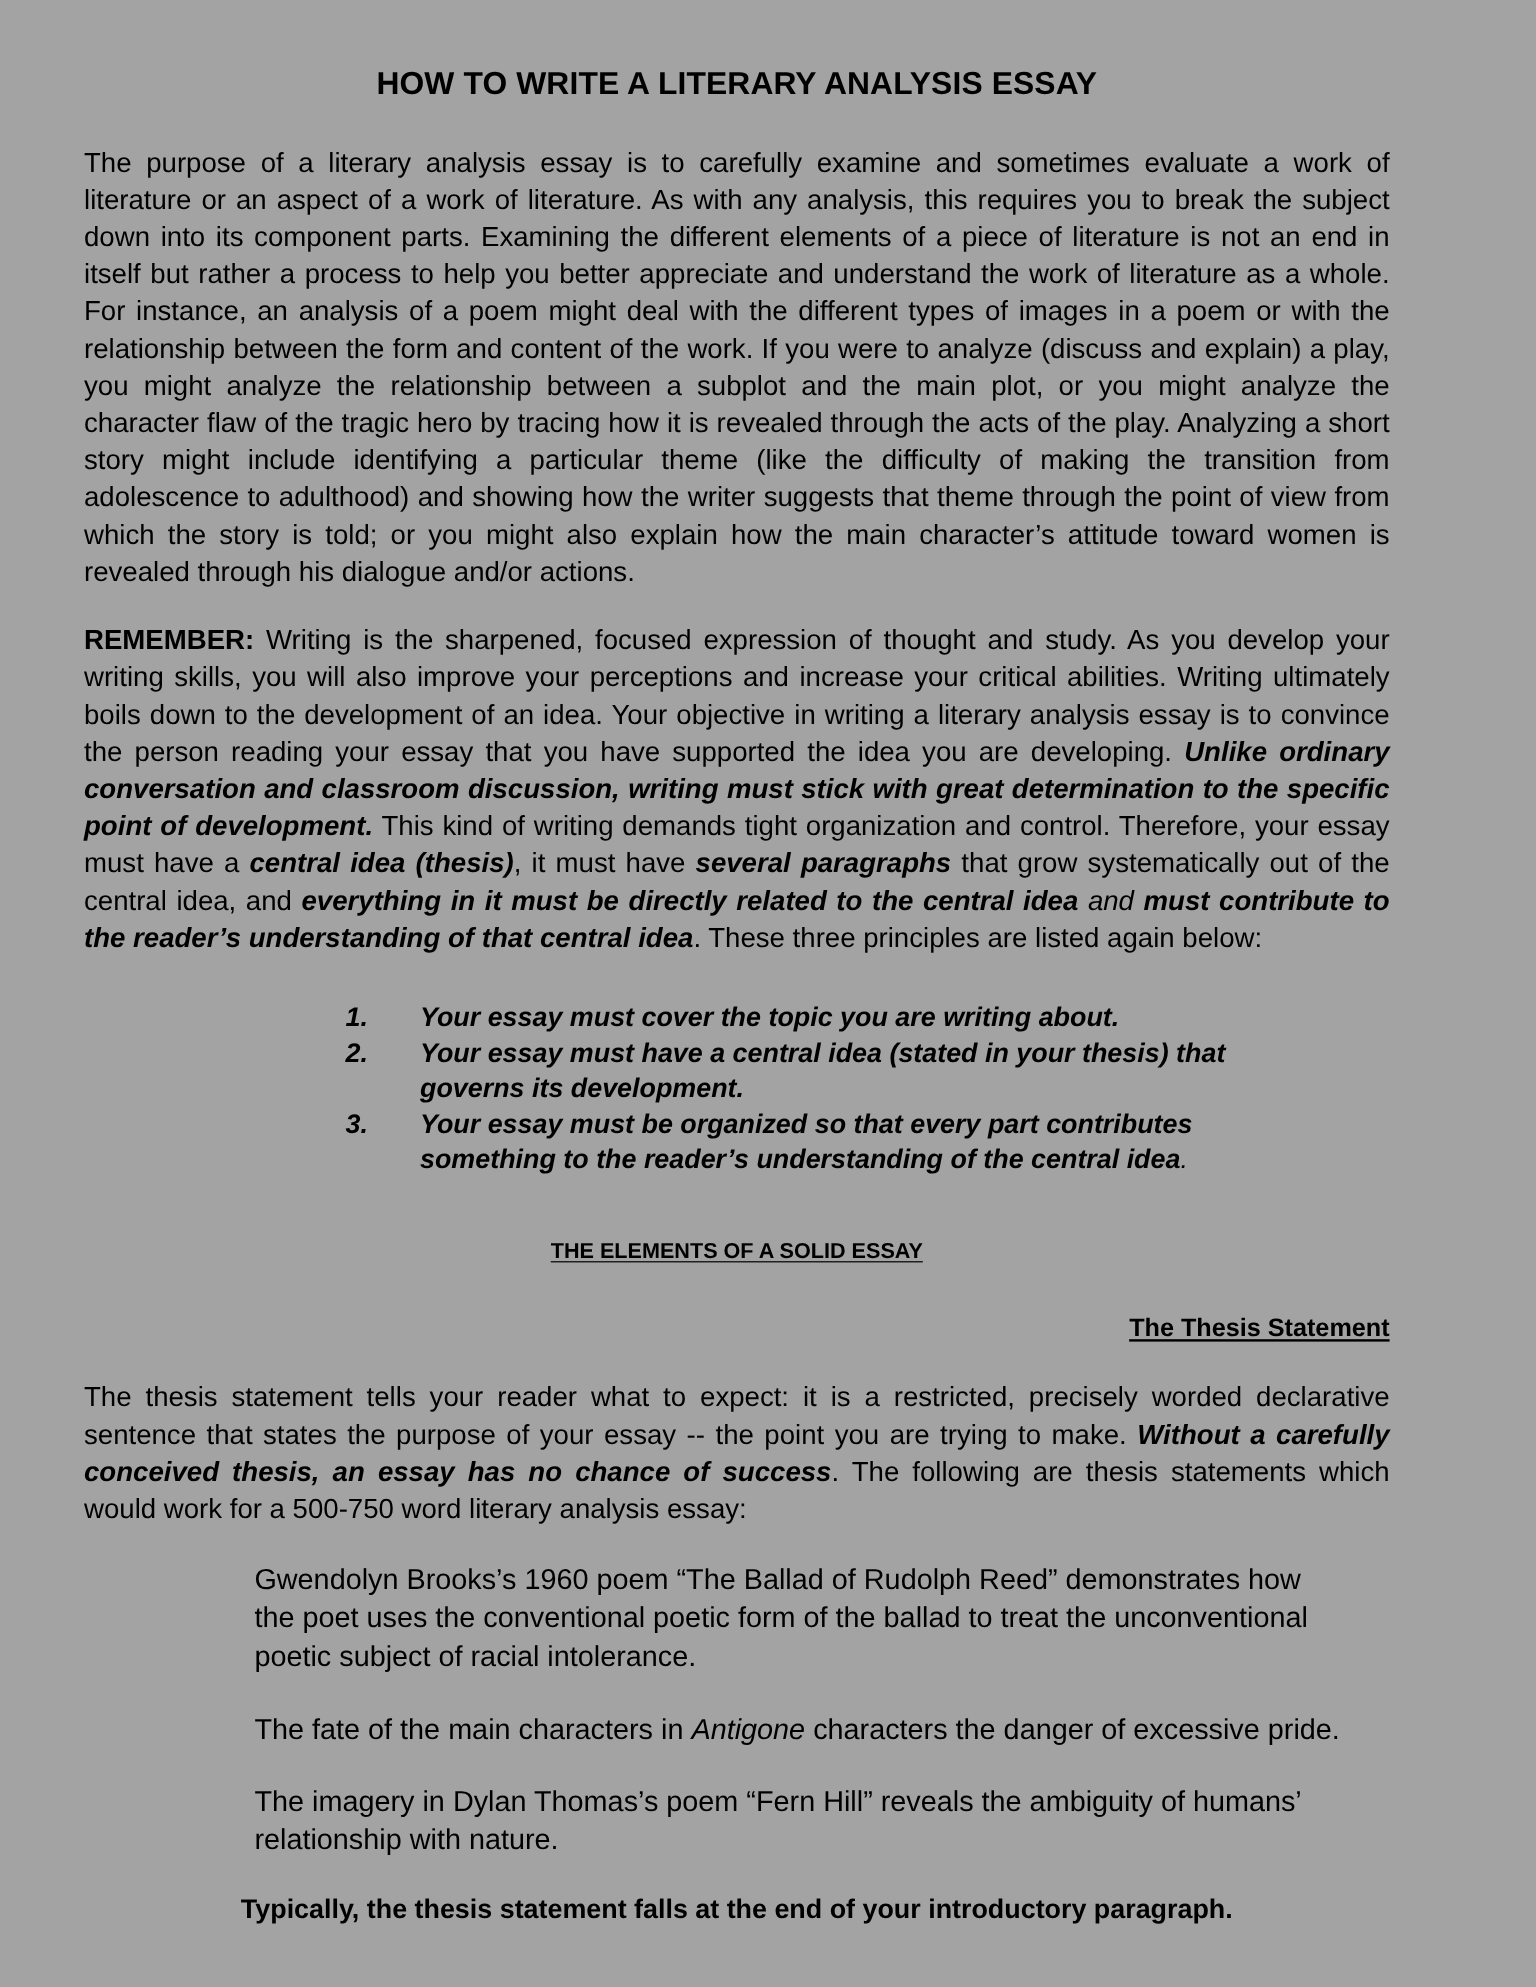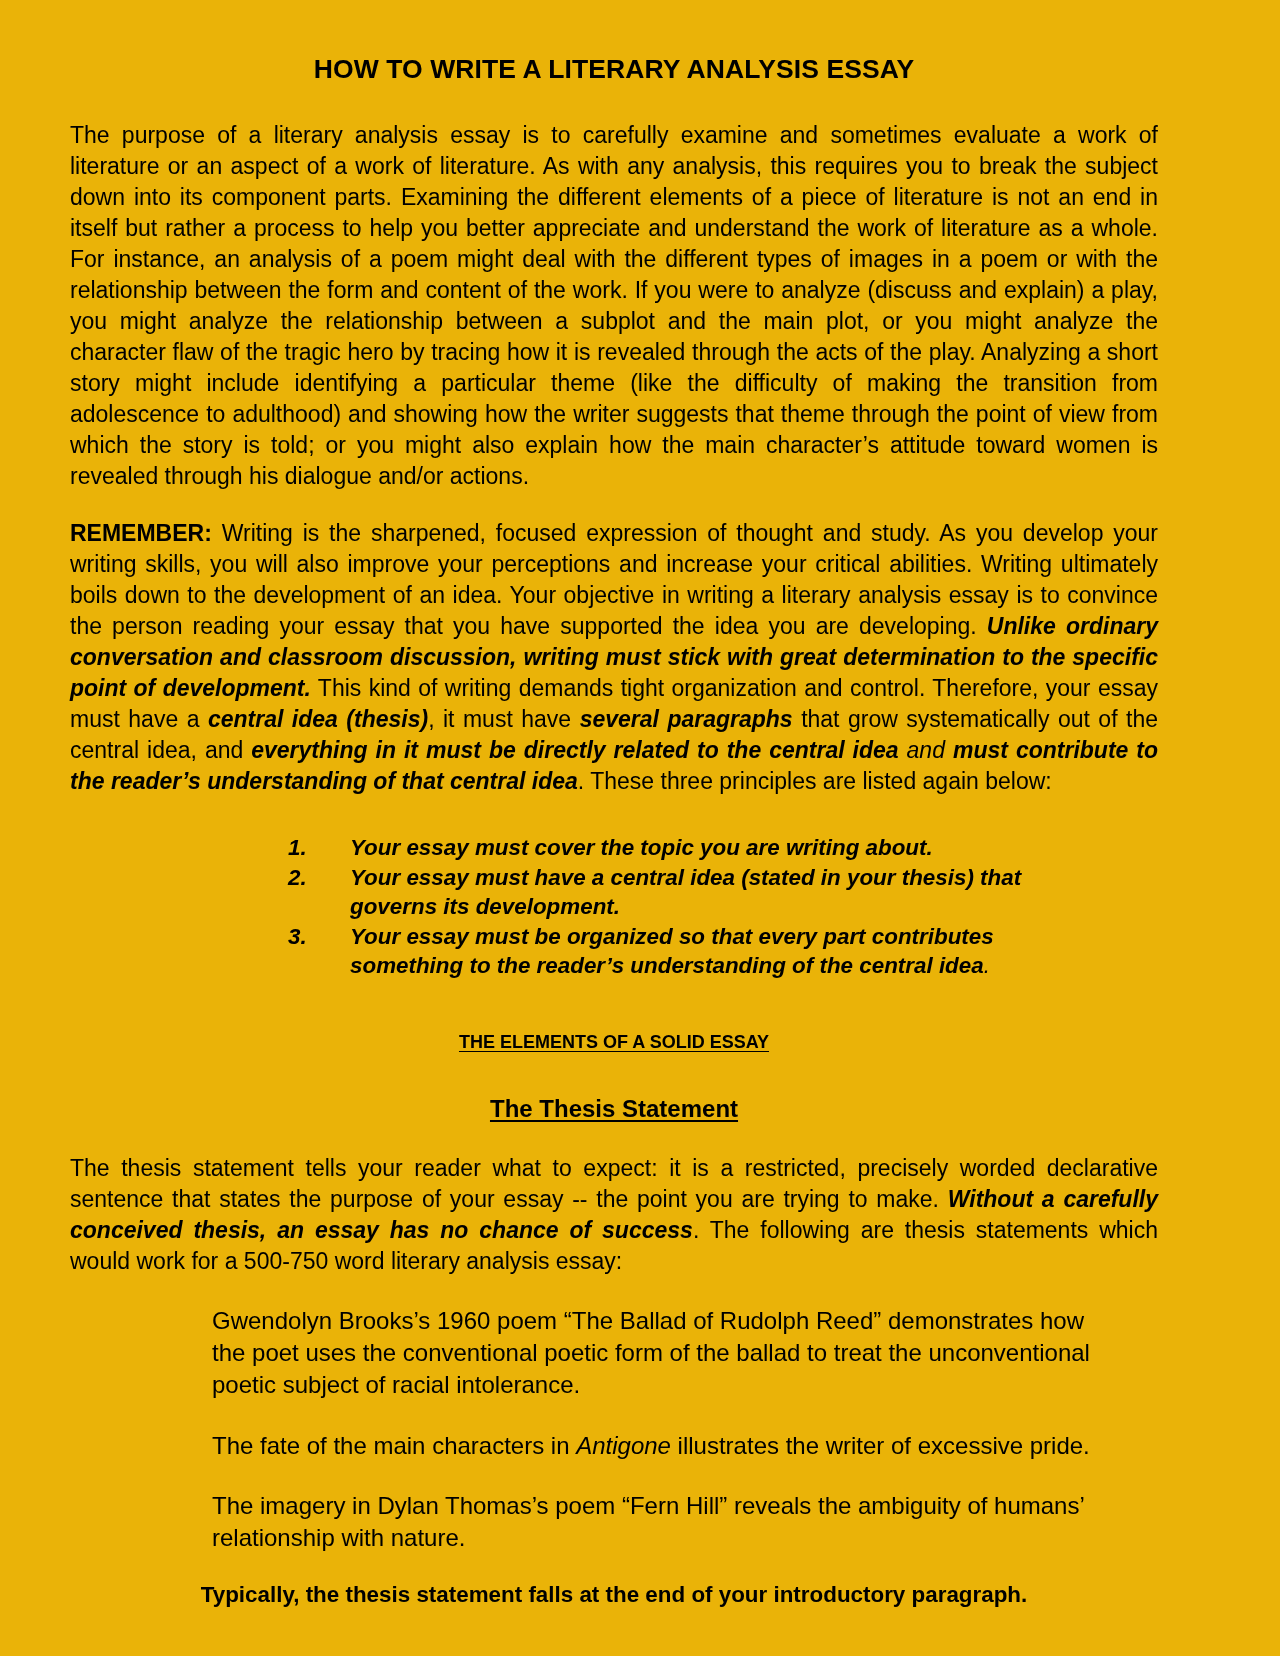--- a/index.html
+++ b/index.html
@@ -12,21 +12,21 @@
     min-height: 1656px;
     font-family: "Liberation Sans", sans-serif;
     color: #000000;
     -webkit-font-smoothing: antialiased;
   }
   .page {
     width: 1280px;
     min-height: 1656px;
     box-sizing: border-box;
     padding: 44px 122px 40px 70px;
-    background: #eab308;
+    background: #a3a3a3;
     position: relative;
   }
   .doc-title {
     text-align: center;
     font-size: 26.5px;
     font-weight: bold;
     letter-spacing: 0.1px;
     margin: 10px 0 0 0;
     padding: 0 0 0 0;
     line-height: 1.2;
@@ -86,22 +86,22 @@
 
   .center-heading {
     text-align: center;
     font-size: 18px;
     font-weight: bold;
     text-decoration: underline;
     text-underline-offset: 3px;
     margin: 0;
   }
   .sub-heading {
-    text-align: center;
-    font-size: 24px;
+    text-align: right;
+    font-size: 21px;
     font-weight: bold;
     text-decoration: underline;
     text-underline-offset: 3px;
     margin: 0;
   }
   .example-block {
     margin: 0 0 0 142px;
     max-width: 905px;
   }
   .example-block p {
@@ -160,21 +160,21 @@
 
   <div class="gap-heading"></div>
 
   <p class="body-para"><span>The thesis statement tells your reader what to expect:  it is a restricted, precisely worded declarative sentence that states the purpose of your essay -- the point you are trying to make.  </span><span class="bi">Without a carefully conceived thesis, an essay has no chance of success</span><span>.  The following are thesis statements which would work for a 500-750 word literary analysis essay:</span></p>
 
   <div class="gap-example"></div>
 
   <div class="example-block">
     <p><span>Gwendolyn Brooks’s 1960 poem “The Ballad of Rudolph Reed” demonstrates how the poet uses the conventional poetic form of the ballad to treat the unconventional poetic subject of racial intolerance.</span><span class="it"></span><span></span></p>
     <div class="gap-example"></div>
-    <p><span>The fate of the main characters in </span><span class="it">Antigone</span><span> illustrates the writer of excessive pride.</span></p>
+    <p><span>The fate of the main characters in </span><span class="it">Antigone</span><span> characters the danger of excessive pride.</span></p>
     <div class="gap-example"></div>
     <p><span>The imagery in Dylan Thomas’s poem “Fern Hill” reveals the ambiguity of humans’ relationship with nature.</span><span class="it"></span><span></span></p>
   </div>
 
   <div class="gap-para"></div>
 
   <p class="closing">Typically, the thesis statement falls at the end of your introductory paragraph.</p>
 
 </div>
 

